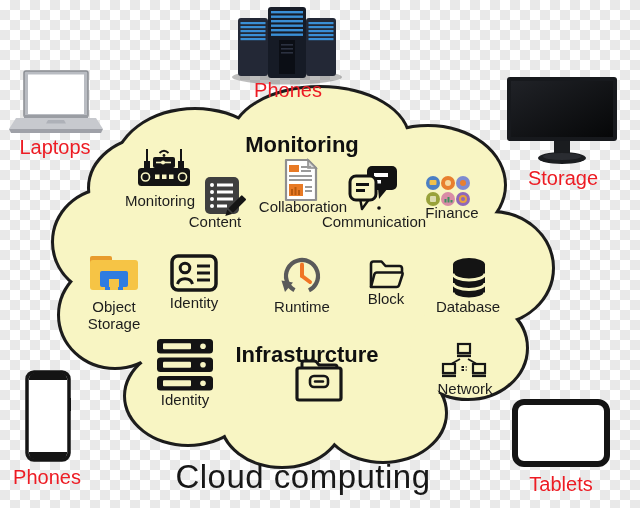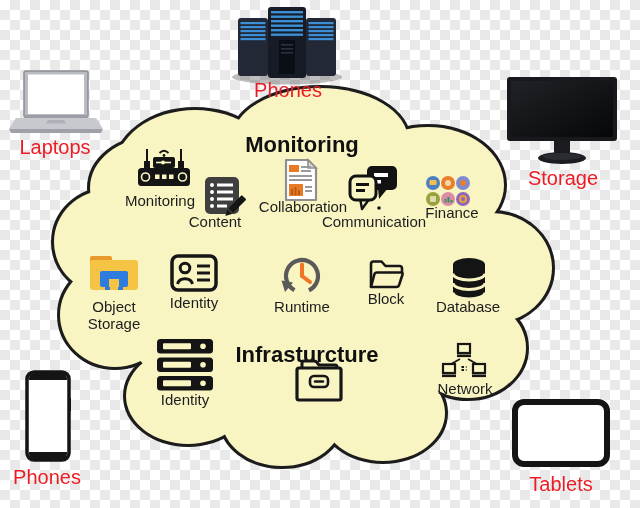--- a/index.html
+++ b/index.html
@@ -316,14 +316,15 @@
   <svg class="dev" style="left:511px;top:398px;" width="100" height="70" viewBox="0 0 100 70">
     <rect x="4" y="4" width="92" height="62" rx="9" fill="#ffffff" stroke="#141414" stroke-width="6"></rect>
   </svg>
 
   <div class="dev-lbl" style="left:55px;top:136px;">Laptops</div>
   <div class="dev-lbl" style="left:288px;top:79px;">Phones</div>
   <div class="dev-lbl" style="left:563px;top:167px;">Storage</div>
   <div class="dev-lbl" style="left:47px;top:466px;">Phones</div>
   <div class="dev-lbl" style="left:561px;top:473px;">Tablets</div>
 
+  <div class="title" style="left:303px;top:458px;">Cloud computing</div>
 
 </div>
 
 </body></html>

